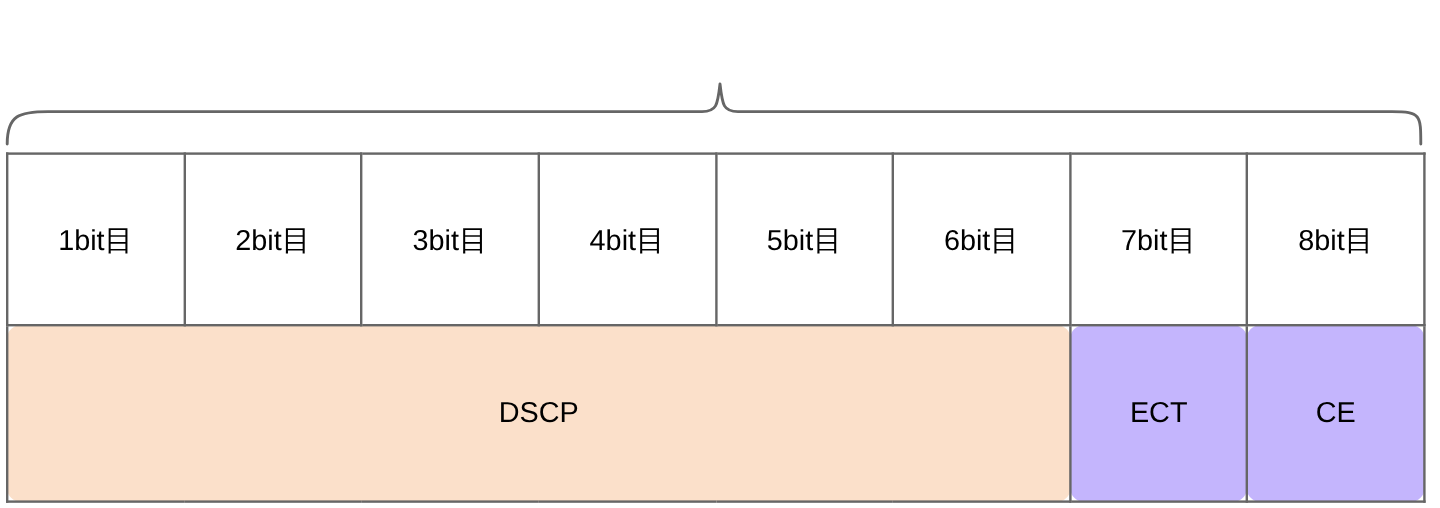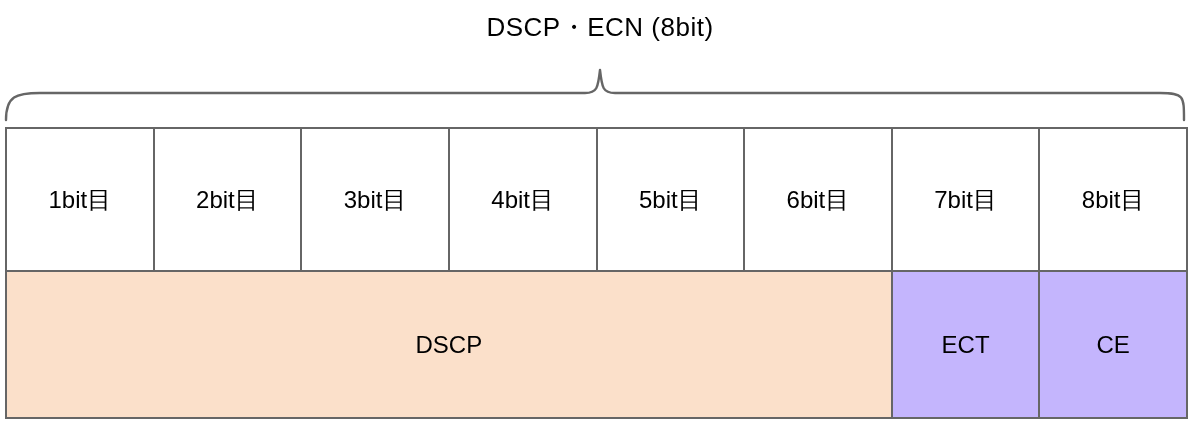--- a/index.html
+++ b/index.html
@@ -65,34 +65,34 @@
     color: #000000;
     white-space: nowrap;
     margin-left: 45px;
   }
   .bit-row td {
     height: 141px;
     background: #ffffff;
   }
   .field-row td {
     height: 145px;
+    border-radius: 11px;
   }
   .cell-dscp {
     background: #fbe0ca;
   }
   .cell-ecn {
     background: #c4b5fd;
   }
 </style>
 </head>
 <body>
 
 <div id="canvas">
 
-  <div class="title">DSCP・ECN (8bit)</div>
 
   <div class="brace-wrap">
     <svg width="1200" height="62" viewBox="0 0 1200 62">
       <path d="M 6 58
                C 6 34, 16 31, 40 31
                L 585 31
                C 597 31, 598 26, 600 8
                C 602 26, 603 31, 615 31
                L 1160 31
                C 1184 31, 1184 34, 1184 58" fill="none" stroke="#666666" stroke-width="2.4" stroke-linecap="round" stroke-linejoin="round"></path>

